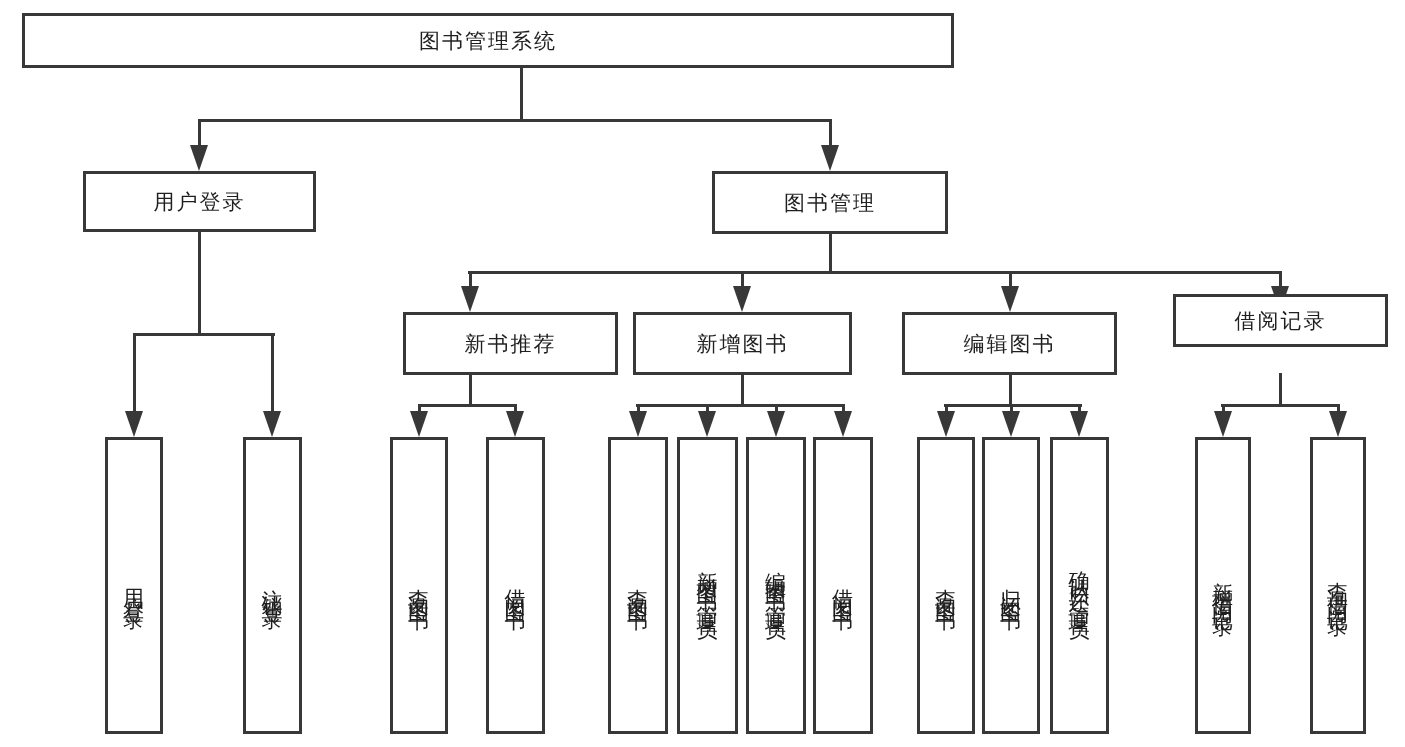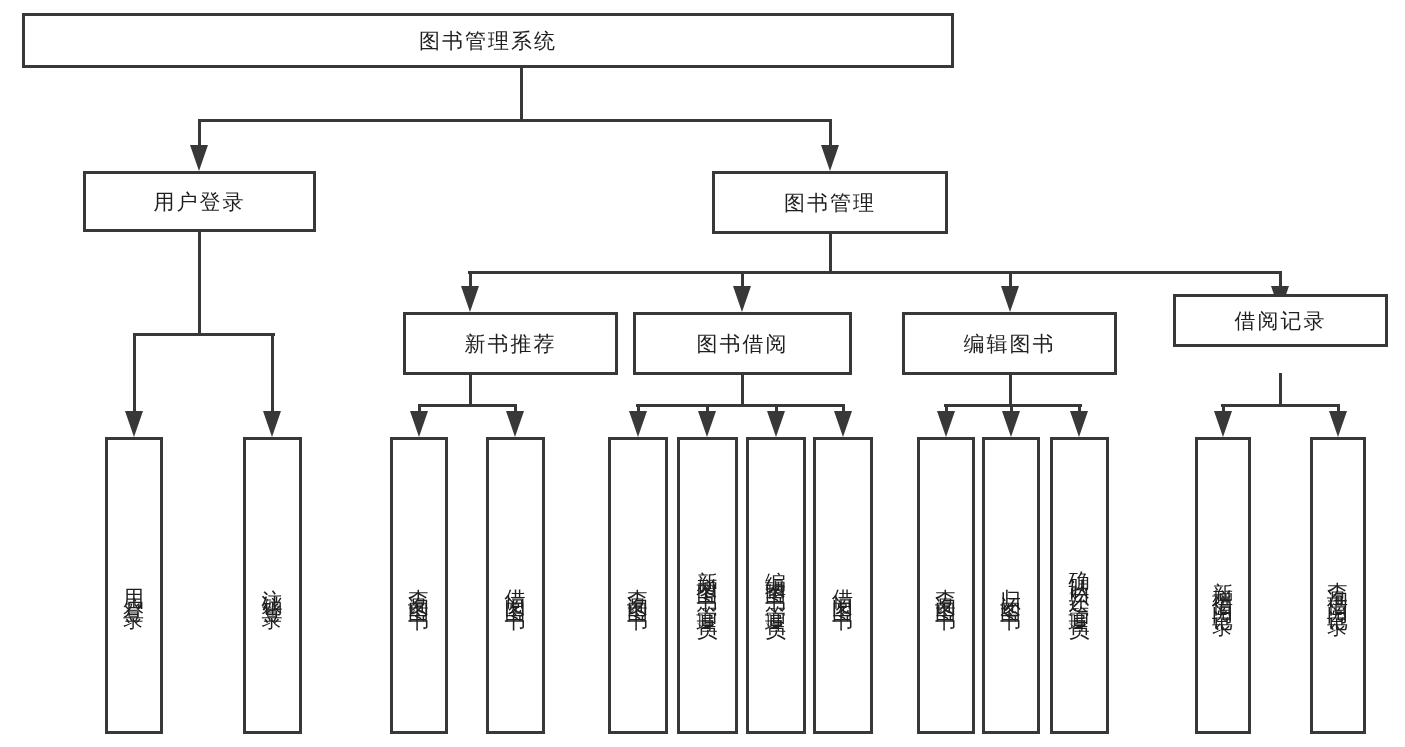--- a/index.html
+++ b/index.html
@@ -106,21 +106,21 @@
   <div class="arrow" style="left:733px; top:286px;"></div>
   <div class="vl" style="left:1009px; top:272px; height:16px;"></div>
   <div class="arrow" style="left:1001px; top:286px;"></div>
   <div class="vl" style="left:1279px; top:272px; height:16px;"></div>
   <div class="arrow" style="left:1271px; top:286px;"></div>
 
   <div class="node" style="left:363px; top:312px; width:215px; height:63px;margin-left:40px;">
     <span>新书推荐</span>
   </div>
   <div class="node" style="left:633px; top:312px; width:219px; height:63px;">
-    <span>图书借阅</span>
+    <span>新增图书</span>
   </div>
   <div class="node" style="left:902px; top:312px; width:215px; height:63px;">
     <span>编辑图书</span>
   </div>
   <div class="node" style="left:1173px; top:294px; width:215px; height:53px;">
     <span>借阅记录</span>
   </div>
 
   <div class="vl" style="left:469px; top:373px; height:33px;"></div>
   <div class="hl" style="left:418px; top:404px; width:99px;"></div>

